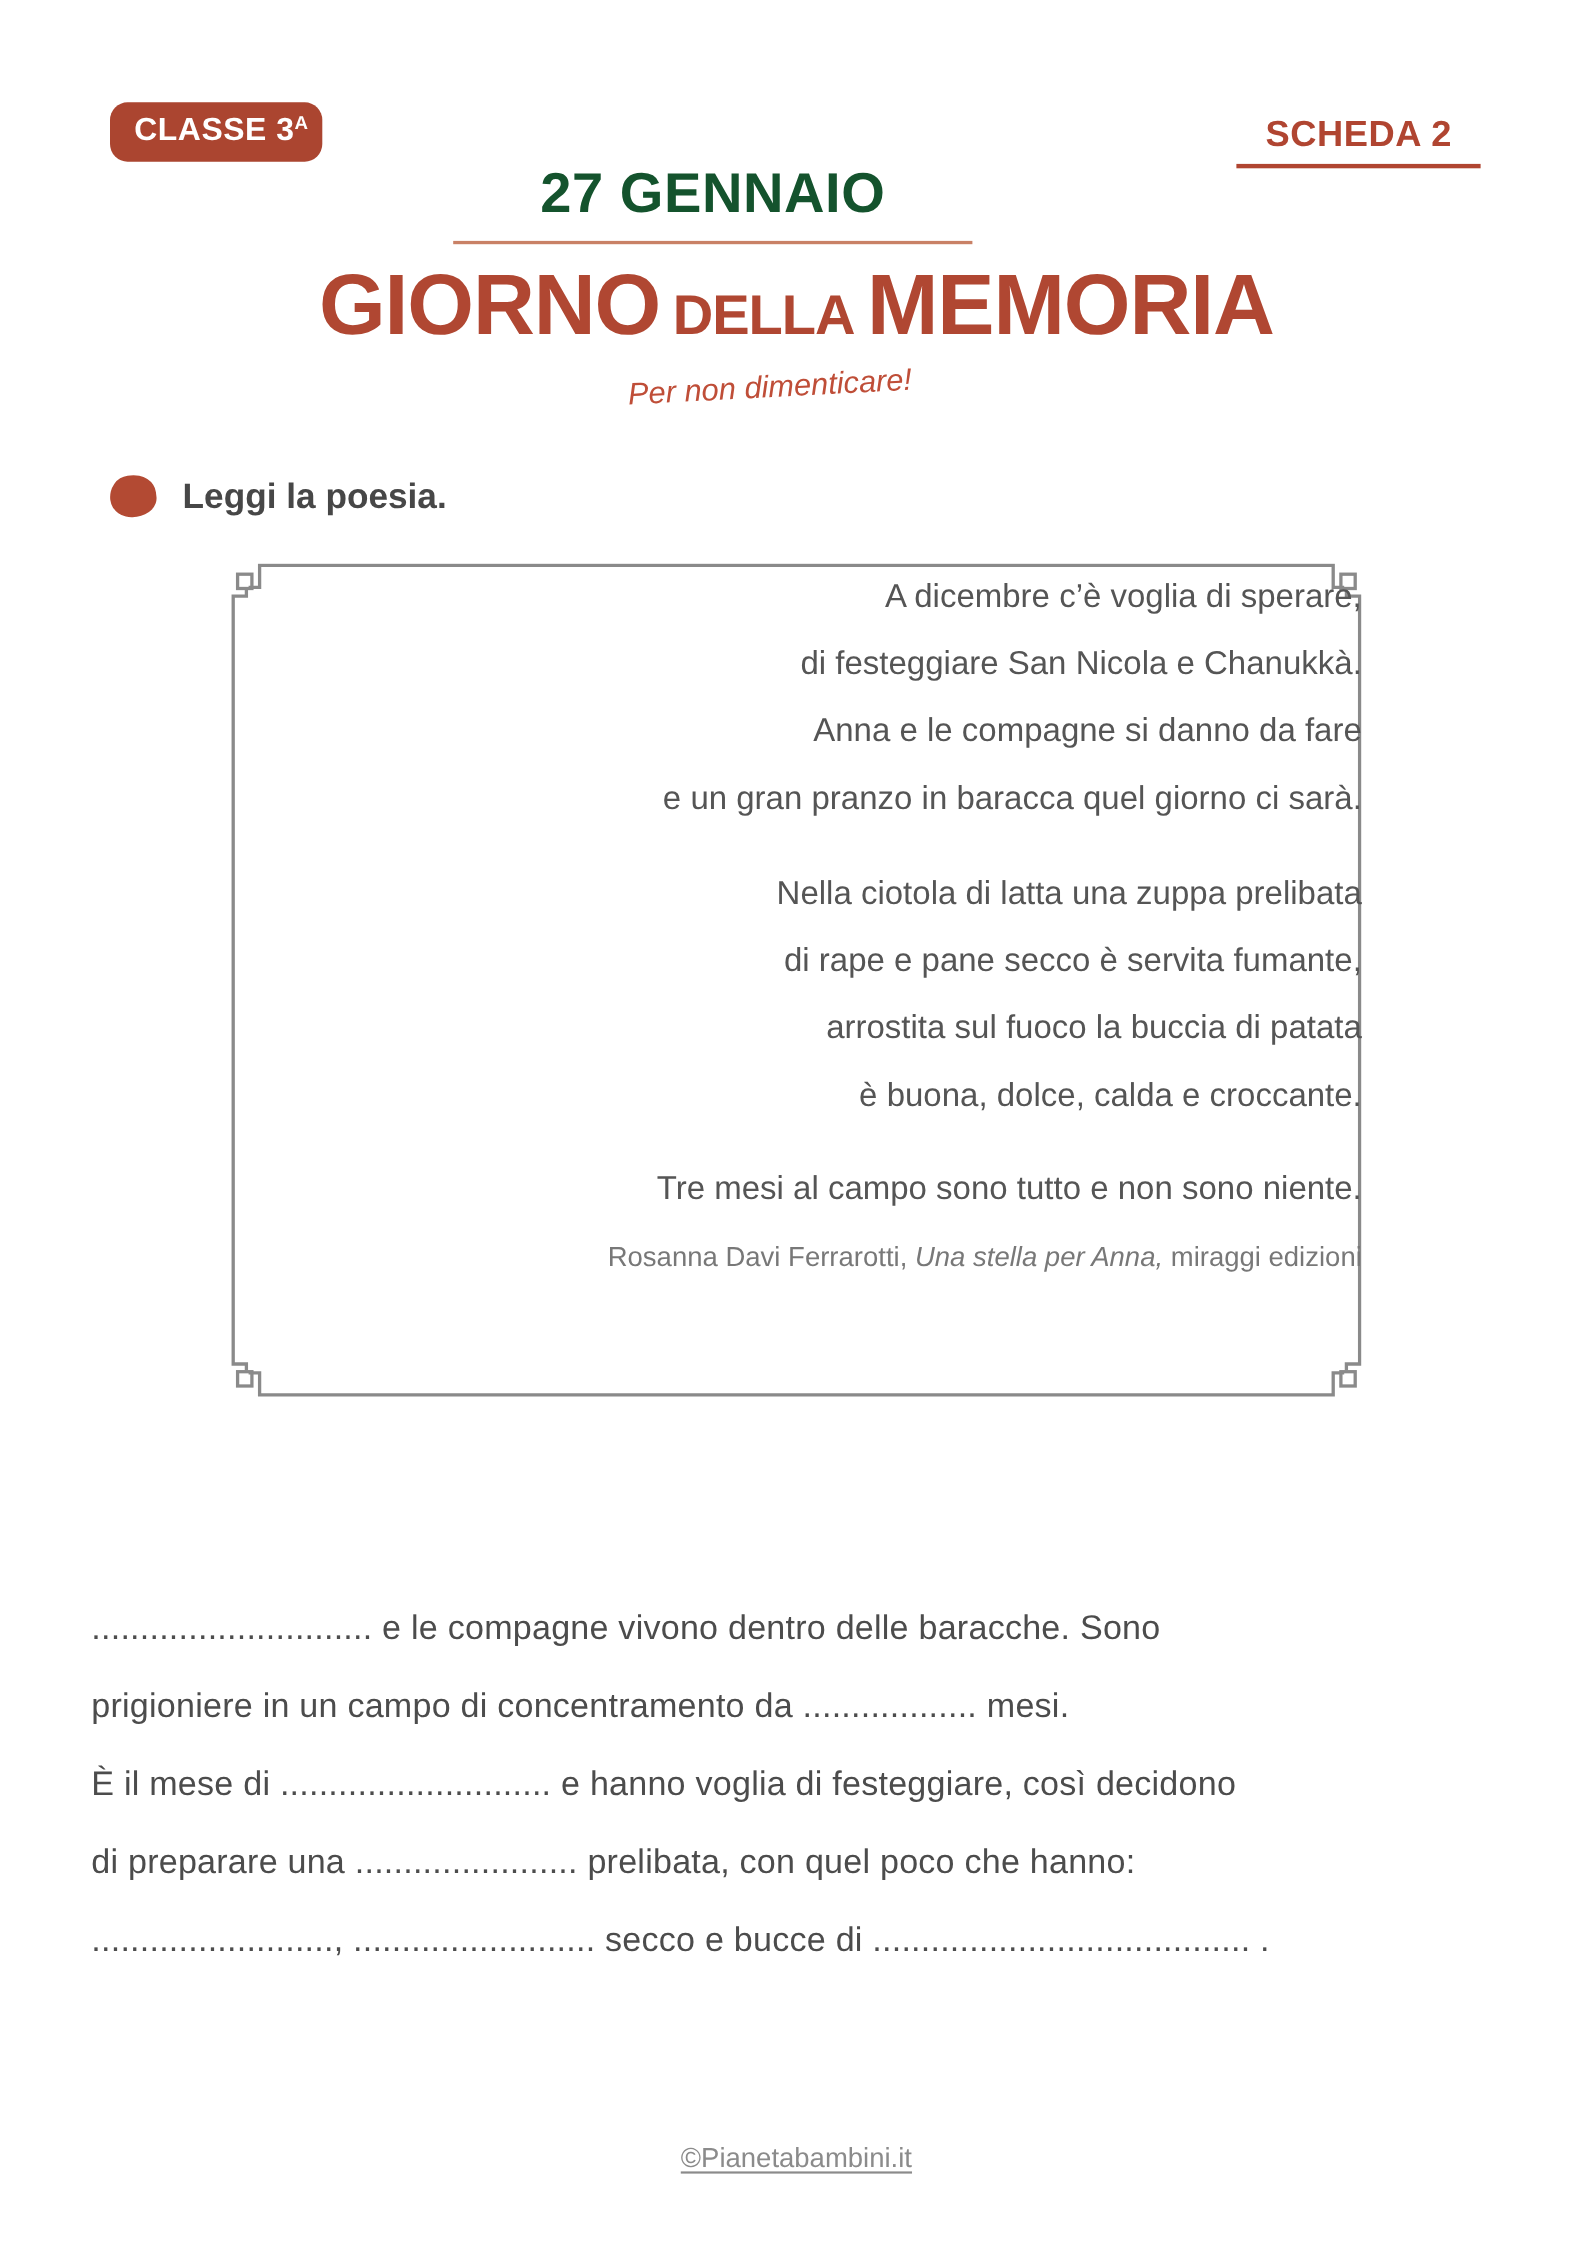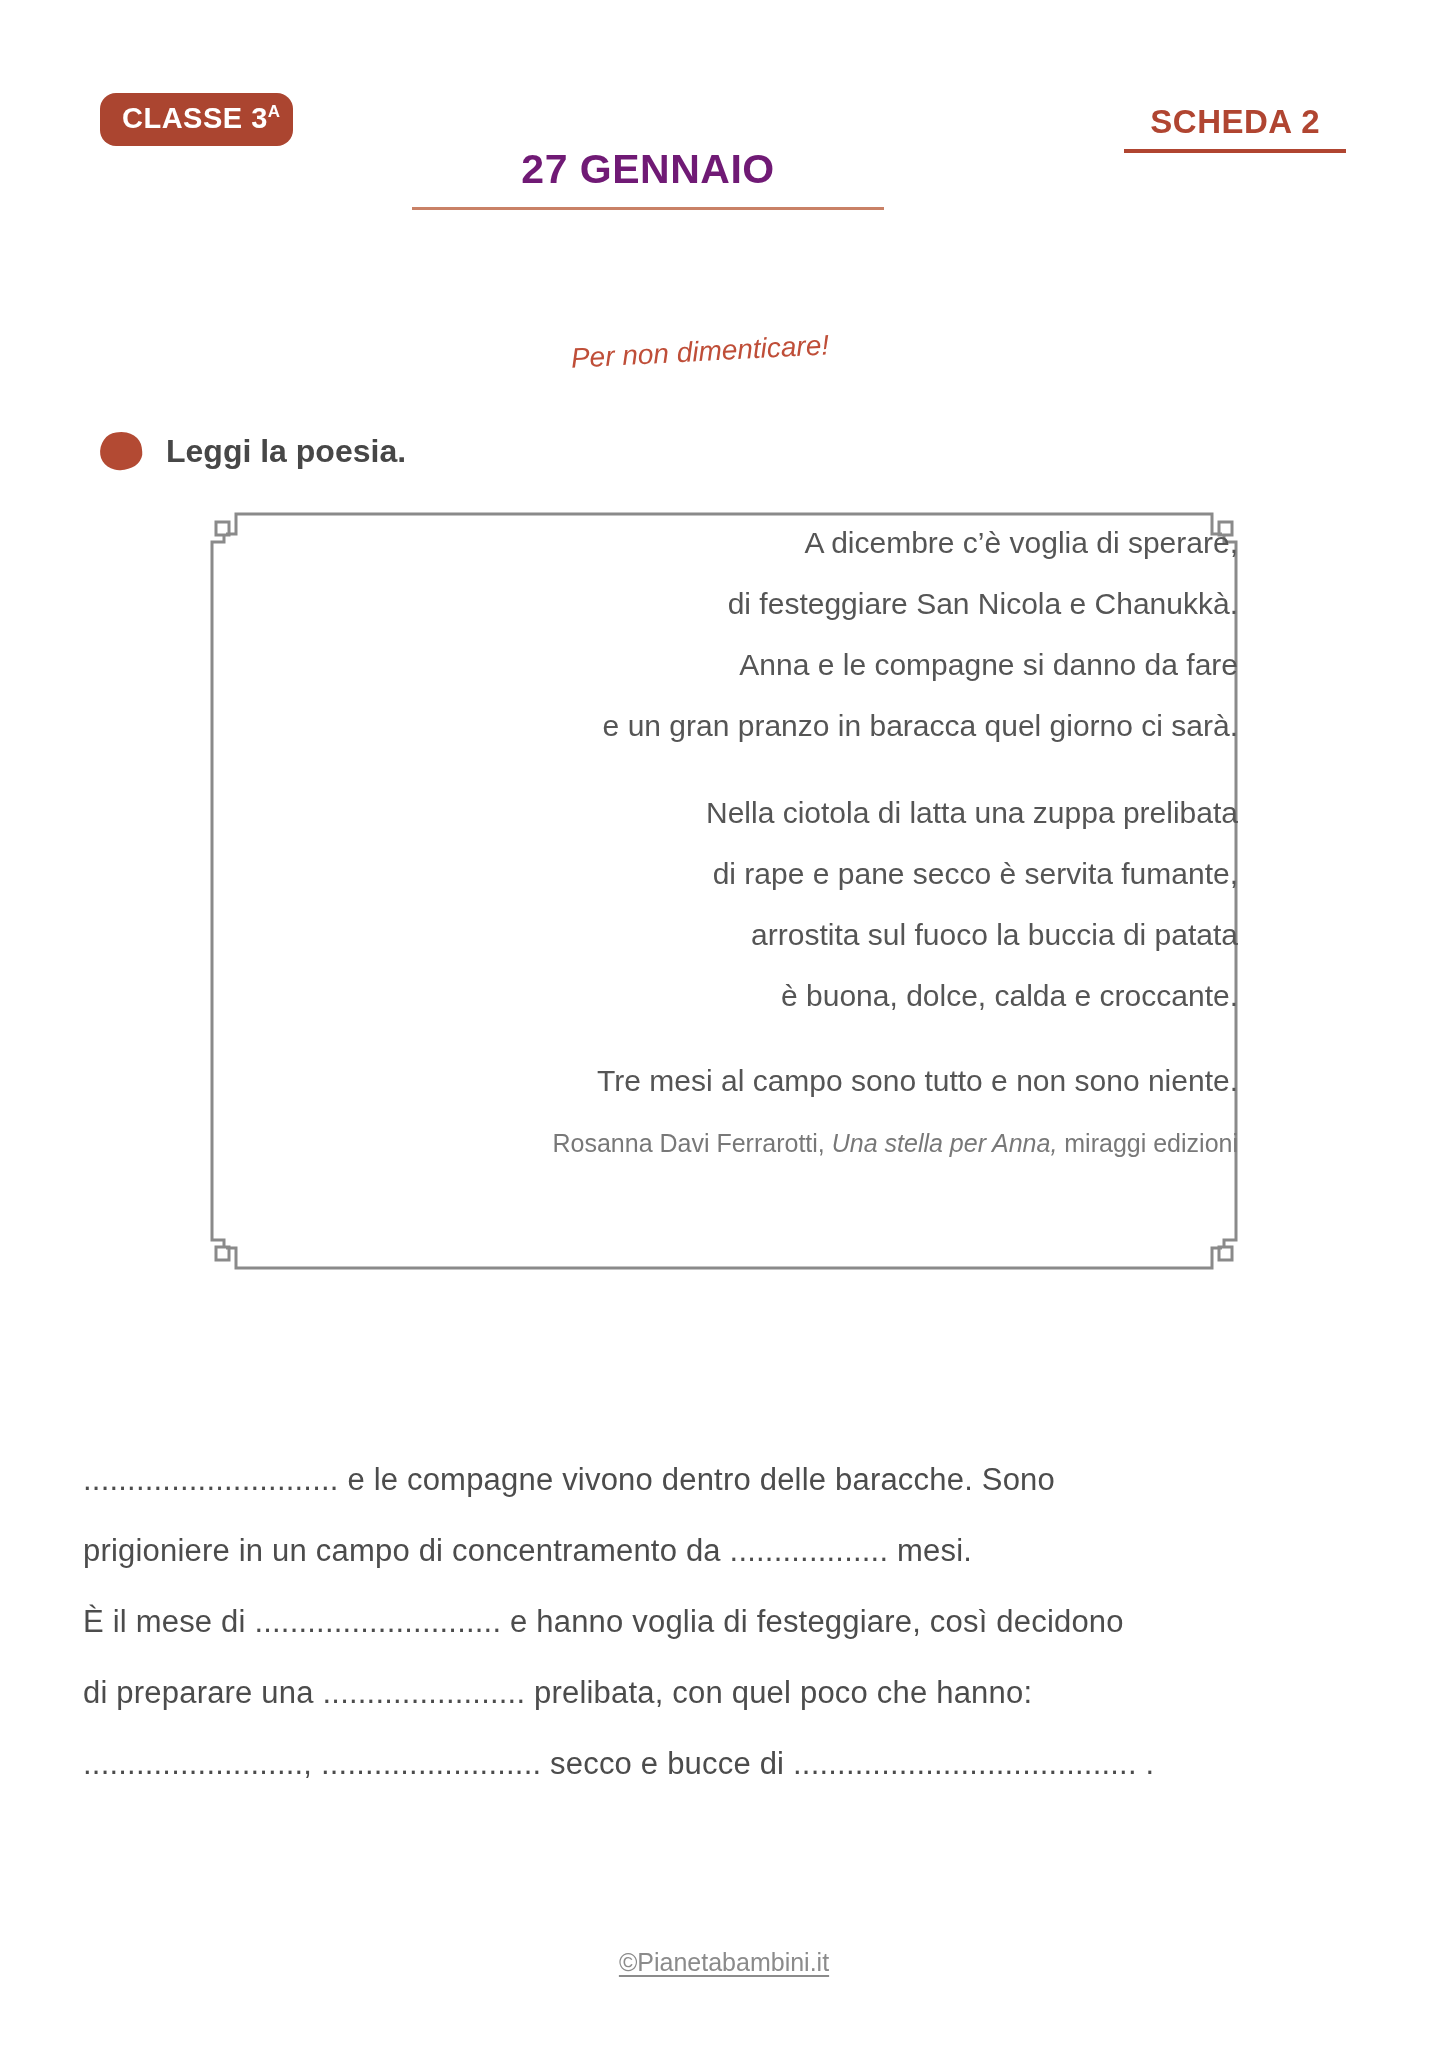--- a/index.html
+++ b/index.html
@@ -32,21 +32,21 @@
     letter-spacing:0.5px;
     padding:0 26px 8px 26px;
     border-bottom:4px solid #b04531;
     text-align:right;
   }
   .date-wrap {
     position:absolute; left:0; top:146px; width:1296px;
     text-align:center;
   }
   .date-text {
-    color:#701a75; font-size:41px; font-weight:700;
+    color:#14532d; font-size:51px; font-weight:700;
     letter-spacing:0.5px;
   }
   .date-rule {
     width:472px; height:0; margin:14px auto 0 auto;
     border-top:3px solid #c98166;
   }
   .main-title {
     position:absolute; left:0; top:232px; width:1448px;
     text-align:center; color:#b04732; font-weight:800;
     white-space:nowrap; letter-spacing:-1px;
@@ -121,20 +121,25 @@
 
   <div class="badge"><span>CLASSE 3</span><sup>A</sup></div>
 
   <div class="scheda">SCHEDA 2</div>
 
   <div class="date-wrap">
     <div class="date-text">27 GENNAIO</div>
     <div class="date-rule"></div>
   </div>
 
+  <div class="main-title">
+    <span class="big">GIORNO</span>
+    <span class="small">DELLA</span>
+    <span class="big">MEMORIA</span>
+  </div>
 
   <div class="tagline">Per non dimenticare!</div>
 
   <div class="section-head read">
     <span class="blob-book"></span>
     <span>Leggi la poesia.</span>
   </div>
 
   <div class="poem-box">
     <svg class="frame-svg" width="1028" height="758" viewBox="0 0 1028 758" fill="none" stroke="#8a8a8a" stroke-width="3">

